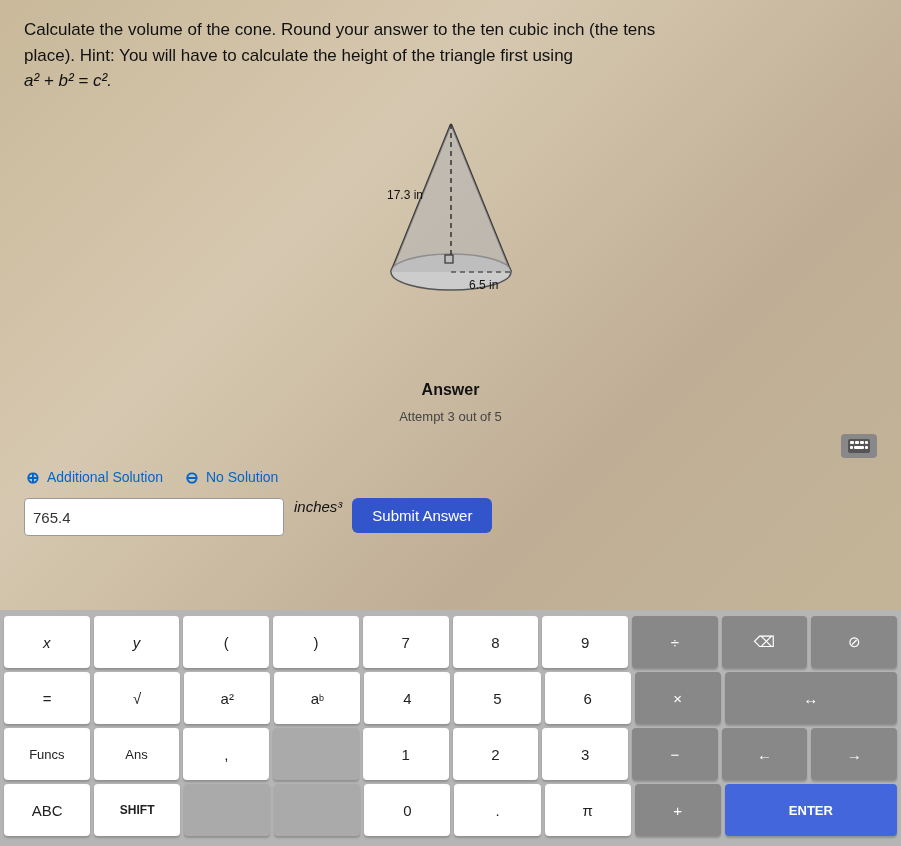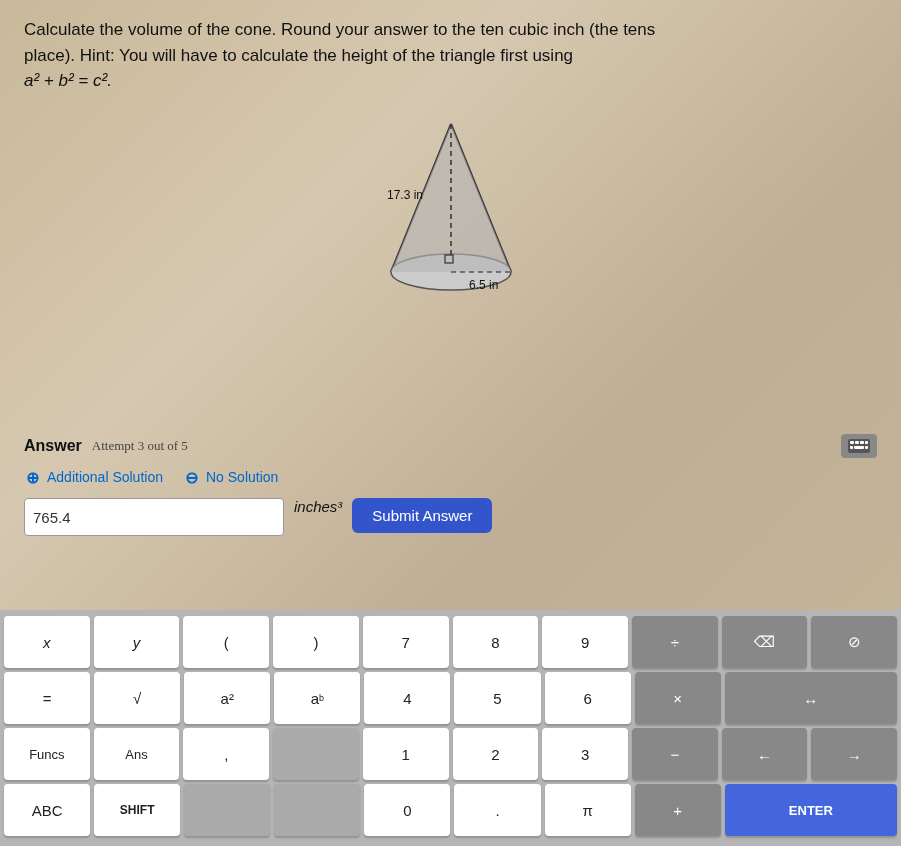--- a/index.html
+++ b/index.html
@@ -67,33 +67,33 @@
       left: 24px;
       right: 24px;
       z-index: 2;
     }
 
     .answer-label-row {
       display: flex;
       align-items: center;
       gap: 10px;
       margin-bottom: 10px;
+      flex-direction: column;
     }
 
     .answer-label {
       font-size: 16px;
       font-weight: bold;
       color: #111;
     }
 
     .attempt-label {
       font-size: 13px;
       color: #444;
       font-weight: 400;
-      font-family: Liberation Serif, serif;
     }
 
     .keyboard-icon {
       margin-left: auto;
       width: 36px;
       height: 24px;
       background: #888;
       border-radius: 4px;
       display: flex;
       align-items: center;

